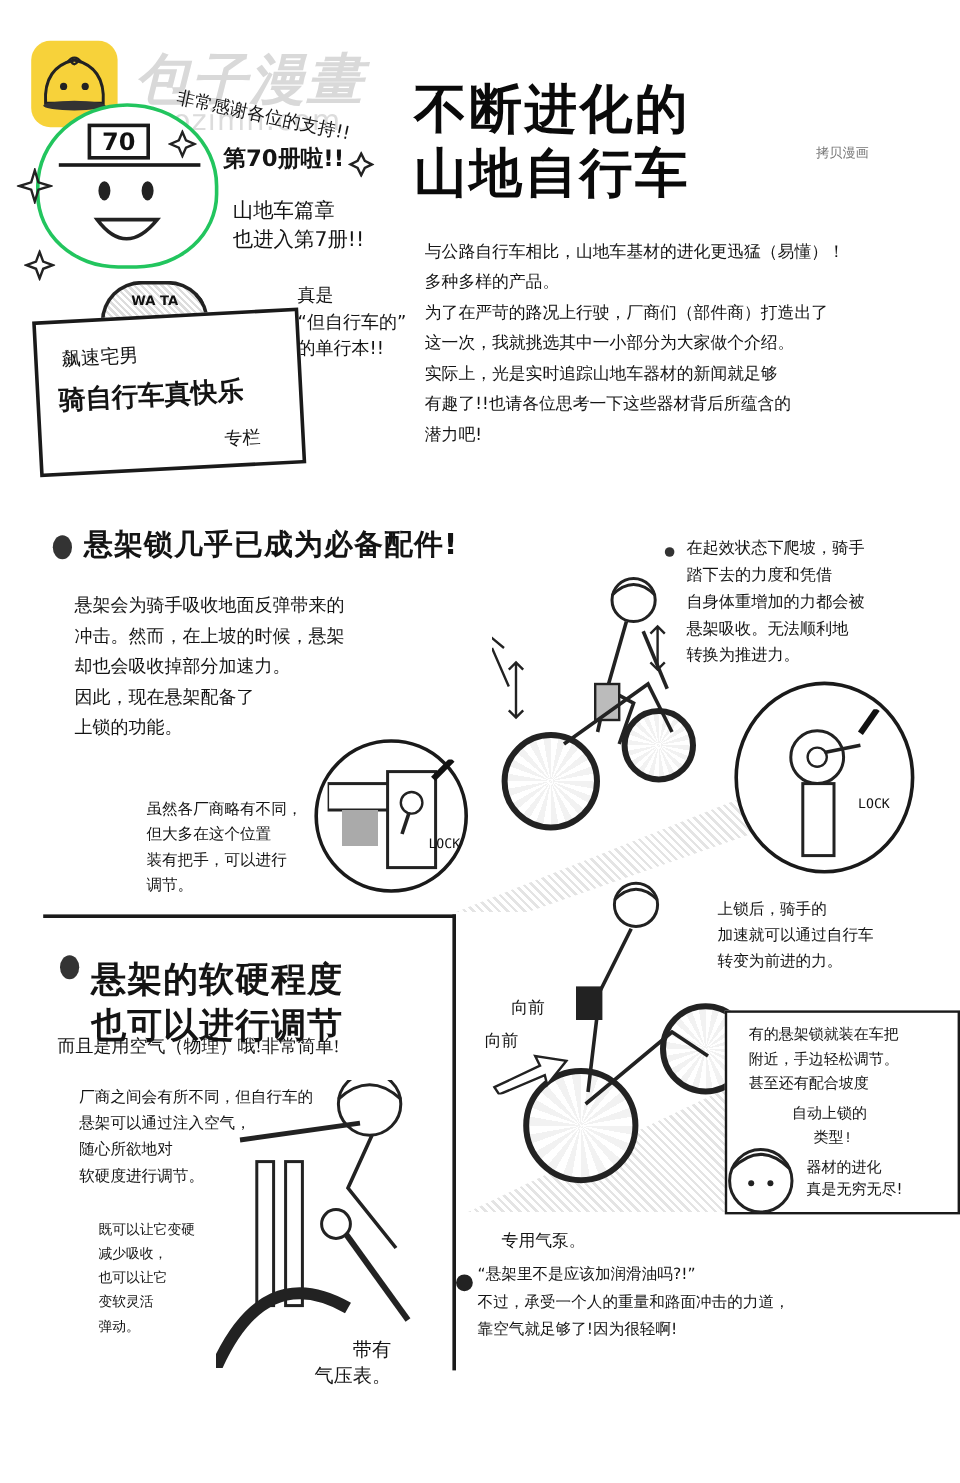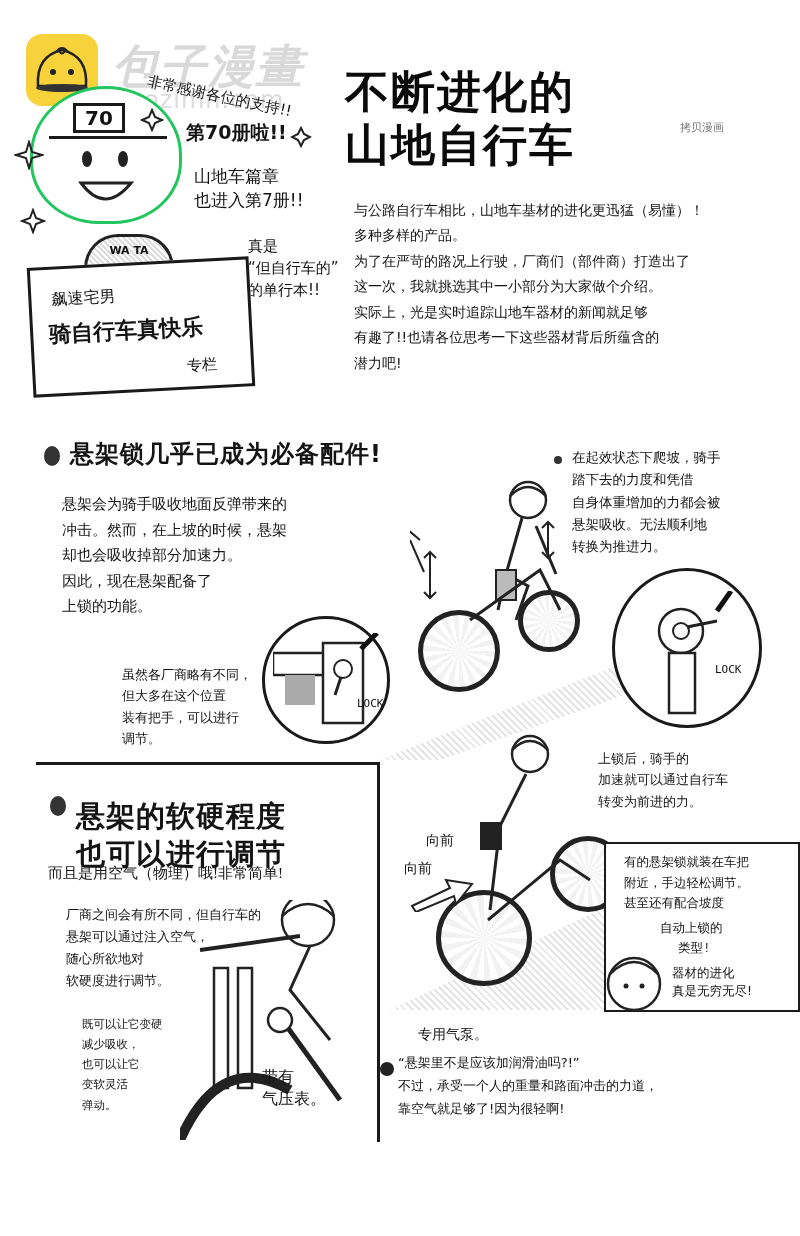--- a/index.html
+++ b/index.html
@@ -56,21 +56,21 @@
   .note1 { left: 122px; top: 664px; font-size: 13px; line-height: 1.65; }
   .note2 { left: 598px; top: 748px; font-size: 13px; line-height: 1.65; }
 
   
   .panel2 { left: 36px; top: 762px; width: 344px; height: 380px; border-top: 3px solid #1a1a1a; border-right: 3px solid #1a1a1a; }
   .sec2-bullet { left: 50px; top: 796px; }
   .sec2-title { left: 76px; top: 778px; font-size: 29px; font-weight: bold; line-height: 1.3; letter-spacing: 1px; margin-top: 20px; }
   .sec2-sub { left: 48px; top: 862px; font-size: 15px; font-family: Liberation Serif, serif; }
   .sec2-body { left: 66px; top: 904px; font-size: 13px; line-height: 1.7; }
   .harden { left: 82px; top: 1014px; font-size: 11.5px; line-height: 1.75; }
-  .gauge { left: 262px; top: 1066px; font-size: 16px; line-height: 1.4; }
+  .gauge { left: 262px; top: 1114px; font-size: 16px; line-height: 1.4; text-align: right; }
   .pump { left: 418px; top: 1024px; font-size: 14px; }
   .forward1 { left: 426px; top: 830px; font-size: 14px; }
   .forward2 { left: 404px; top: 858px; font-size: 14px; }
 
   
   .box3 { left: 604px; top: 842px; width: 196px; height: 170px; border: 2px solid #1a1a1a; background: #fff; }
   .box3-text { left: 18px; top: 8px; font-size: 12.5px; line-height: 1.65; }
   .box3-c1 { left: 54px; top: 74px; font-size: 12.5px; }
   .box3-c2 { left: 72px; top: 96px; font-size: 12.5px; font-family: Liberation Mono, monospace; }
   .box3-c3 { left: 66px; top: 120px; font-size: 12.5px; line-height: 1.4; }

